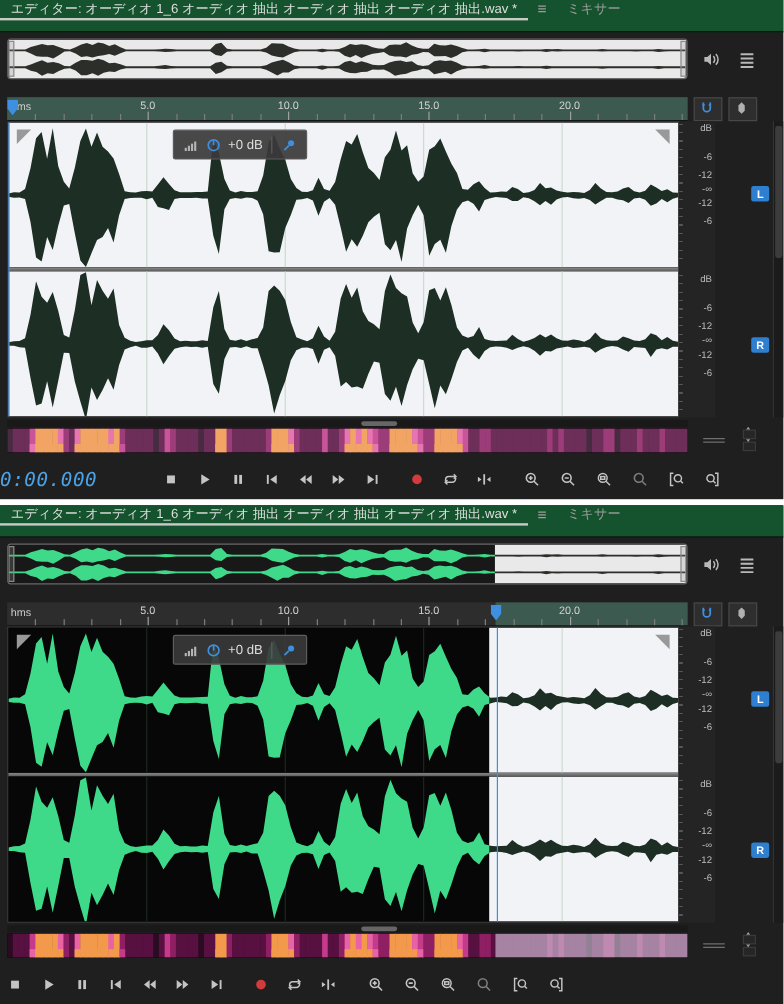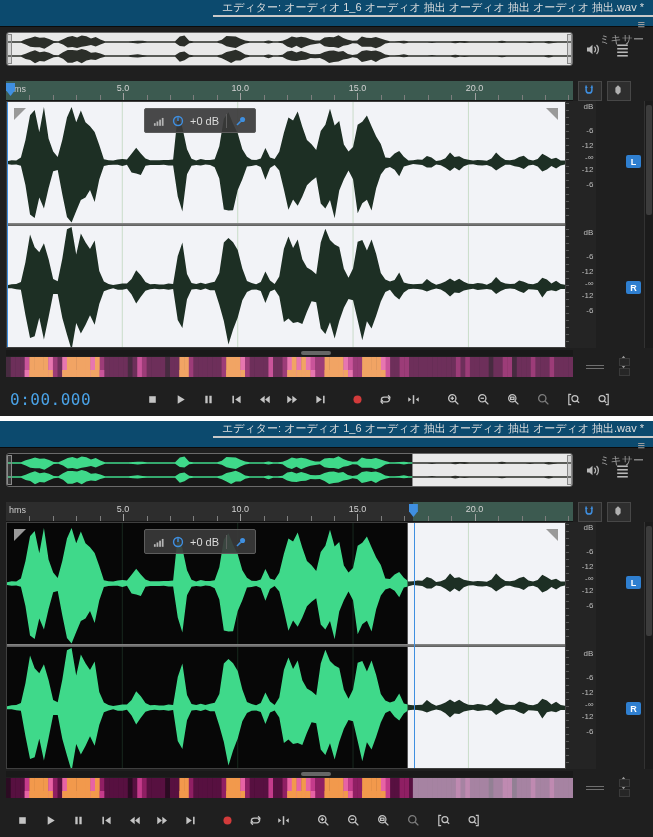--- a/index.html
+++ b/index.html
@@ -1,21 +1,21 @@
 <!DOCTYPE html>
 <html><head>
 <meta charset="utf-8">
 <style>
   html,body{margin:0;padding:0;background:#ffffff;}
   #app{width:653px;font-family:"Liberation Sans",sans-serif;-webkit-font-smoothing:antialiased;}
   .panel{position:relative;width:653px;height:416px;background:#1f1f1f;overflow:hidden;}
   .panel + .panel{margin-top:5px;}
 
   
-  .tabbar{height:26px;background:#0c4a6e;border-bottom:1px solid #0b0b0b;display:flex;align-items:flex-end;flex-direction:column;}
+  .tabbar{height:26px;background:#14532d;border-bottom:1px solid #0b0b0b;display:flex;align-items:flex-start;}
   .tab{display:flex;align-items:center;padding:0 9px;font-size:11px;color:#9c9c9c;white-space:nowrap;cursor:default;}
   .tab.active{color:#dedede;border-bottom:2px solid #c9c9c9;}
   .tab-menu{display:flex;align-items:center;padding:0 8px;color:#9c9c9c;font-size:13px;}
 
   
   .ov-row{display:flex;align-items:center;margin:4px 0 0 6px;height:36px;}
   .overview{position:relative;width:567px;height:34px;border:1px solid #6a6a6a;border-radius:3px;background:#161616;box-sizing:border-box;overflow:hidden;}
   .ov-svg{display:block;width:100%;height:100%;}
   .ov-handle{position:absolute;top:1px;bottom:1px;width:5px;background:rgba(150,150,150,.25);border:1px solid #8a8a8a;box-sizing:border-box;}
   .ov-handle.left{left:0;} .ov-handle.right{right:0;}
@@ -71,21 +71,21 @@
   .hthumb{position:absolute;left:295px;top:1px;width:30px;height:4px;background:#666;border-radius:2px;}
   .spectral-row{display:flex;margin:1px 0 0 6px;height:20px;align-items:center;}
   .spectral{display:block;width:567px;height:20px;background:#14060f;}
   .spec-grip{margin-left:12px;color:#6f6f6f;display:inline-flex;}
   .spec-grip svg{width:20px;height:8px;}
   .spec-arrows{display:flex;flex-direction:column;gap:2px;margin-left:14px;}
   .spec-arrows .sbtn{width:11px;height:8px;display:flex;align-items:center;justify-content:center;color:#9a9a9a;background:#262626;border:1px solid #3a3a3a;box-sizing:border-box;padding:0;}
   .spec-arrows svg{width:7px;height:6px;}
 
   
-  .transport{display:flex;align-items:center;height:36px;margin-top:4px;padding-left:10px;overflow:hidden;}
+  .transport{display:flex;align-items:center;height:36px;margin-top:4px;padding-left:0;overflow:hidden;font-style:italic;}
   .timecode{width:130px;font-family:"DejaVu Sans Mono",monospace;font-size:16px;color:var(--timecode,#4aa3e8);letter-spacing:.5px;}
   .tbuttons,.zbuttons{display:flex;align-items:center;gap:4px;flex-shrink:0;}
   .zbuttons{margin-left:16px;gap:6px;}
   .tbtn{width:24px;height:24px;border:none;background:transparent;color:#c4c4c4;display:flex;align-items:center;justify-content:center;padding:0;cursor:default;}
   .tbtn svg{width:15px;height:15px;}
   .tbtn.red{color:var(--record,#d23b3b);}
   .tbtn.dim{color:#7d7d7d;}
   .tbtn.gap{margin-left:9px;}
 </style>
 </head>

